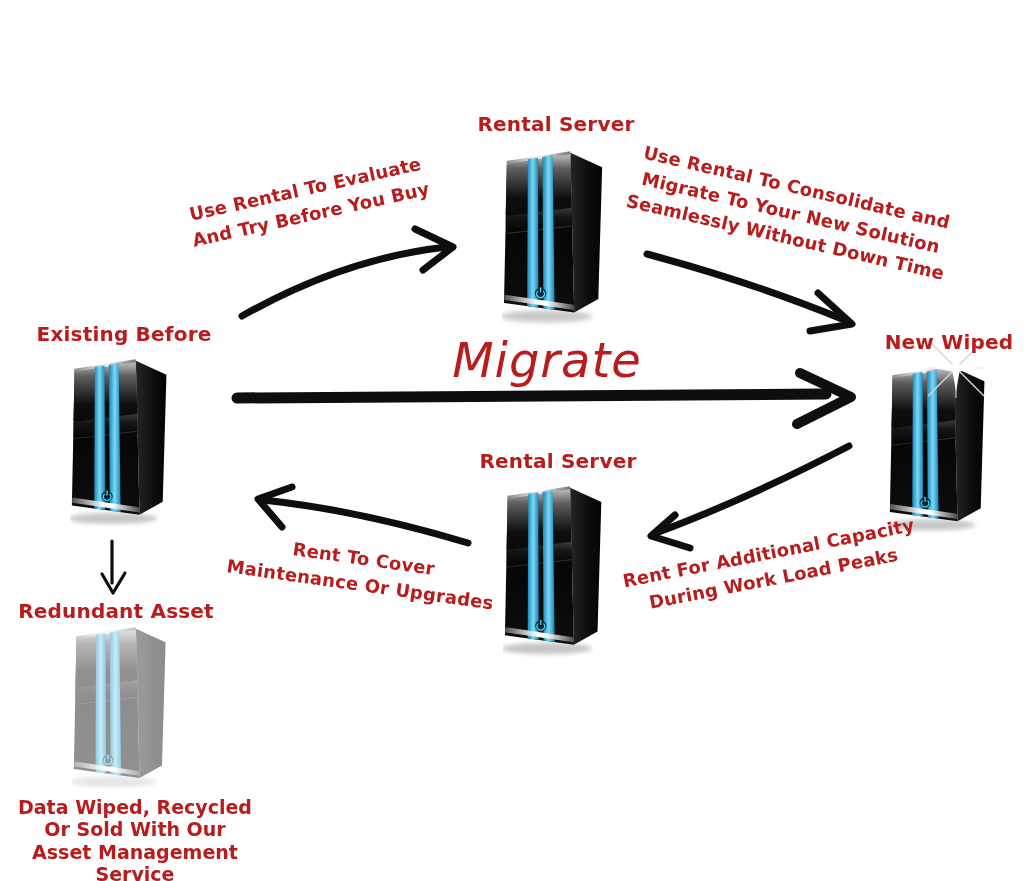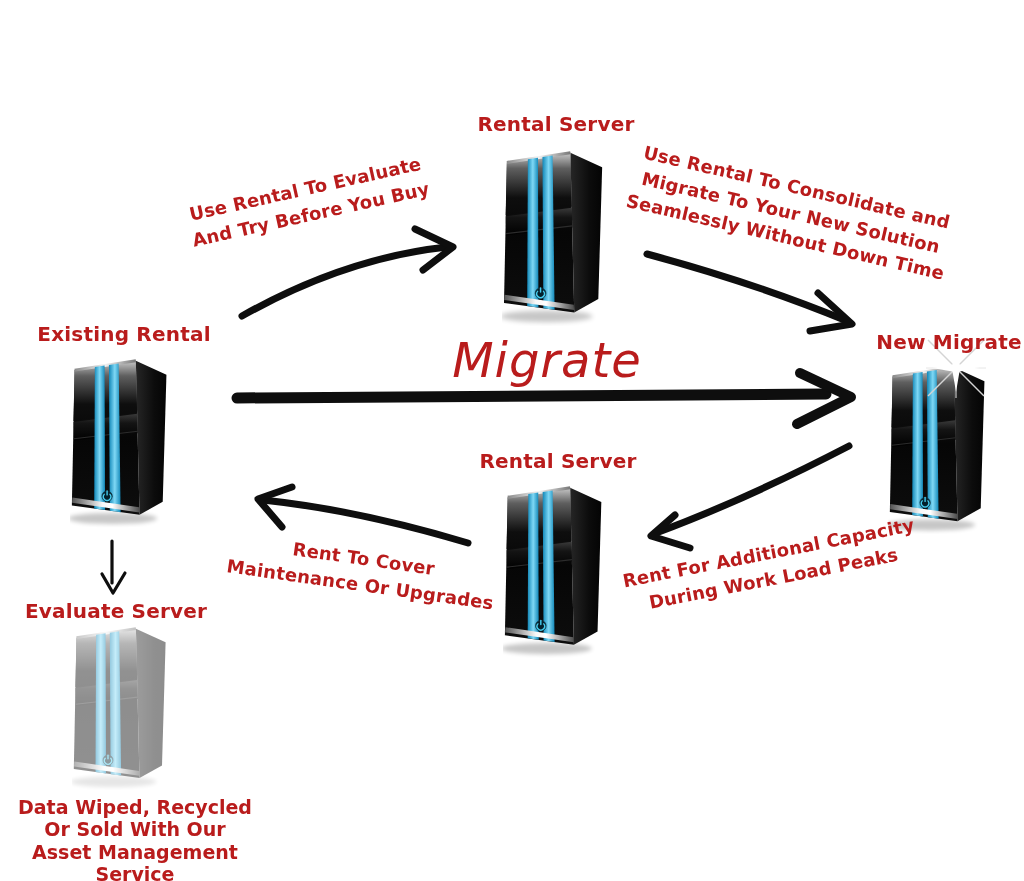--- a/index.html
+++ b/index.html
@@ -154,24 +154,24 @@
   <svg class="sparkle" style="left:924px;top:336px" width="64" height="64">
     <line x1="4" y1="4" x2="60" y2="60" stroke="#d4d4d4" stroke-width="1.4"></line>
     <line x1="60" y1="4" x2="4" y2="60" stroke="#d4d4d4" stroke-width="1.4"></line>
     <line x1="32" y1="2" x2="32" y2="62" stroke="#e6e6e6" stroke-width="1"></line>
     <line x1="2" y1="32" x2="62" y2="32" stroke="#e6e6e6" stroke-width="1"></line>
     <path d="M32,8 L35.5,28.5 L56,32 L35.5,35.5 L32,56 L28.5,35.5 L8,32 L28.5,28.5 Z" fill="#ffffff"></path>
     <circle cx="32" cy="32" r="3.2" fill="#ffffff"></circle>
   </svg>
 
   <div class="node-label" style="left:556px;top:112px">Rental Server</div>
-  <div class="node-label" style="left:124px;top:322px">Existing Rental</div>
-  <div class="node-label" style="left:949px;top:330px">New Migrate</div>
+  <div class="node-label" style="left:124px;top:322px">Existing Before</div>
+  <div class="node-label" style="left:949px;top:330px">New Wiped</div>
   <div class="node-label" style="left:558px;top:449px">Rental Server</div>
-  <div class="node-label" style="left:116px;top:599px">Evaluate Server</div>
+  <div class="node-label" style="left:116px;top:599px">Redundant Asset</div>
 
   <div class="purchase" style="left:397px;top:332px;width:300px">Migrate</div>
 
   <div class="annotation" style="left:148px;top:176px;width:320px;transform:rotate(-12.5deg)">Use Rental To Evaluate
 And Try Before You Buy</div>
   <div class="annotation" style="left:628px;top:174px;width:326px;transform:rotate(13deg)">Use Rental To Consolidate and
 Migrate To Your New Solution
 Seamlessly Without Down Time</div>
   <div class="annotation" style="left:222px;top:546px;width:280px;transform:rotate(8deg)">Rent To Cover
 Maintenance Or Upgrades</div>

